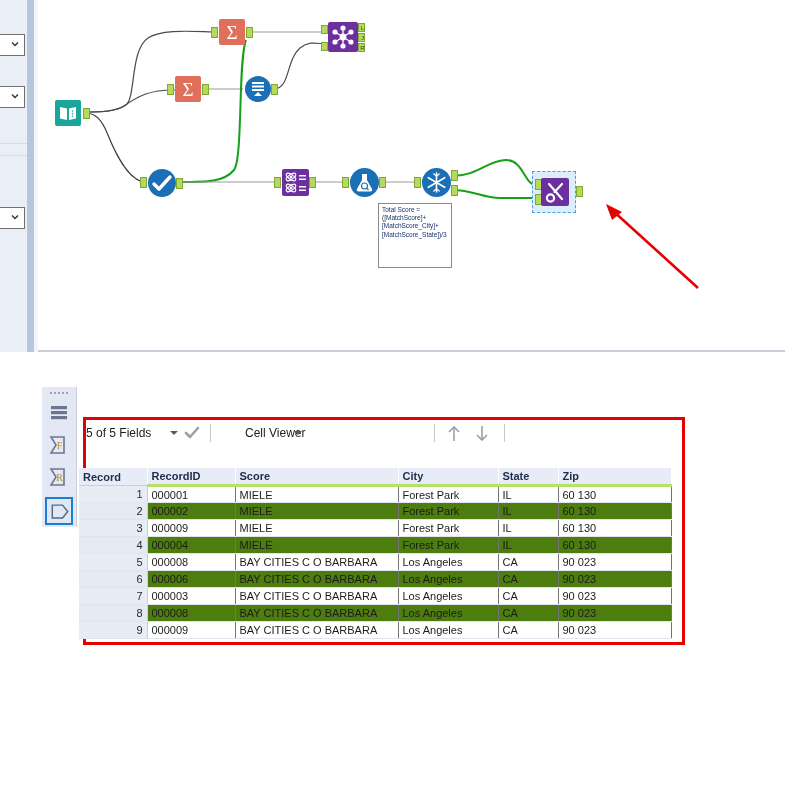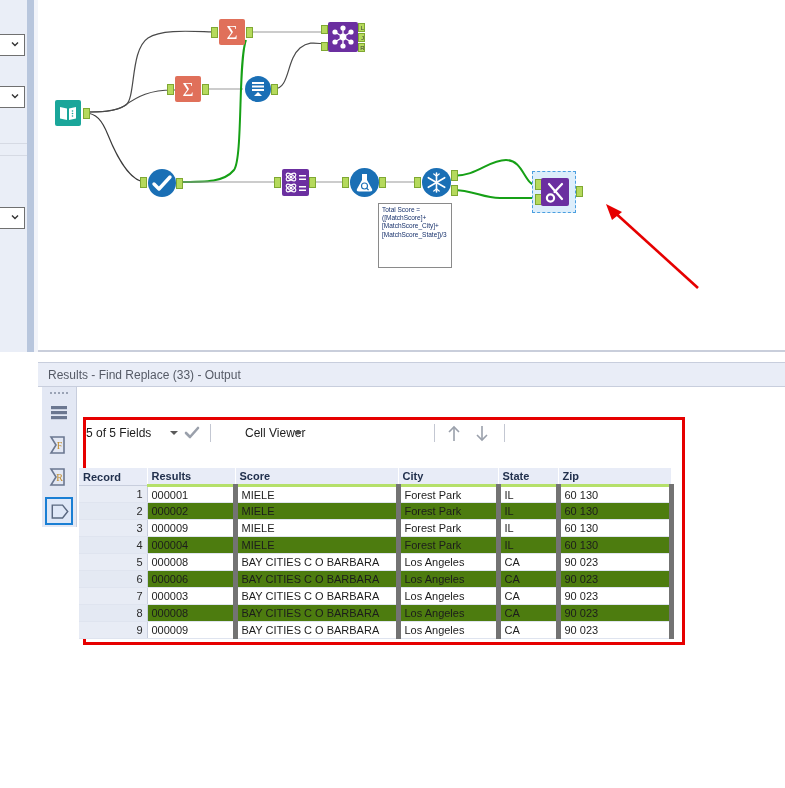--- a/index.html
+++ b/index.html
@@ -80,21 +80,21 @@
   .tb-divider{position:absolute;top:4px;width:1px;height:18px;background:#c3c7d2;}
 
   
   #grid{position:absolute;left:41px;top:81px;width:592px;}
   #grid table{border-collapse:collapse;font-size:11px;width:592px;table-layout:fixed;}
   #grid th{
     background:#e8ecf7;border-right:1px solid #ffffff;border-bottom:3px solid #b5e06a;
     text-align:left;font-weight:bold;color:#21304d;padding:2px 4px;height:17px;box-sizing:border-box;
   }
   #grid th.rec{border-bottom:1px solid #c8cedd;background:#e8ecf7;}
-  #grid td{border-right:5px solid #737373;border-bottom:1px solid #dfe4ef;padding:1px 4px;height:17px;box-sizing:border-box;color:#1c1c1c;white-space:nowrap;overflow:hidden;}
+  #grid td{border-right:1px solid #737373;border-bottom:1px solid #dfe4ef;padding:1px 4px;height:17px;box-sizing:border-box;color:#1c1c1c;white-space:nowrap;overflow:hidden;}
   #grid td.rec{background:#e8ecf5;text-align:right;border-right:1px solid #c8cedd;color:#2a2a2a;}
   #grid tr.alt td{background:#4d7c0f;}
   #grid tr.alt td.rec{background:#e4e9f3;}
 </style>
 </head>
 <body>
 
 <div id="config-panel">
   <div class="cfg-box" style="top:34px;">
     <svg class="chev" viewBox="0 0 10 10">
@@ -315,23 +315,20 @@
 
   <svg id="red-arrow" viewBox="0 0 110 95">
     <line x1="100" y1="88" x2="14" y2="10" stroke="#e60000" stroke-width="2.6"></line>
     <path d="M8,4 L24,12 L14,20 Z" fill="#e60000"></path>
   </svg>
 </div>
 <div id="canvas-bottom-edge"></div>
 
 <div id="results">
 
-  <div id="results-titlebar">
-    <div id="results-title">Results - Find Replace (33) - Output</div>
-  </div>
 
   <div id="results-body">
 
     <div id="icon-strip">
       <div id="grip">
         <i style="left:0;"></i>
           <i style="left:4px;"></i>
           <i style="left:8px;"></i>
           <i style="left:12px;"></i>
           <i style="left:16px;"></i>
@@ -392,21 +389,21 @@
           <col style="width:68px">
             <col style="width:88px">
             <col style="width:163px">
           <col style="width:100px">
             <col style="width:60px">
             <col style="width:113px">
         </colgroup>
         <thead>
           <tr>
             <th class="rec">Record</th>
-            <th>Results</th>
+            <th>RecordID</th>
             <th>Score</th>
             <th>City</th>
             <th>State</th>
             <th>Zip</th>
           </tr>
         </thead>
         <tbody id="grid-body">
             <tr>
               <td class="rec">1</td>
               <td>000001</td>

